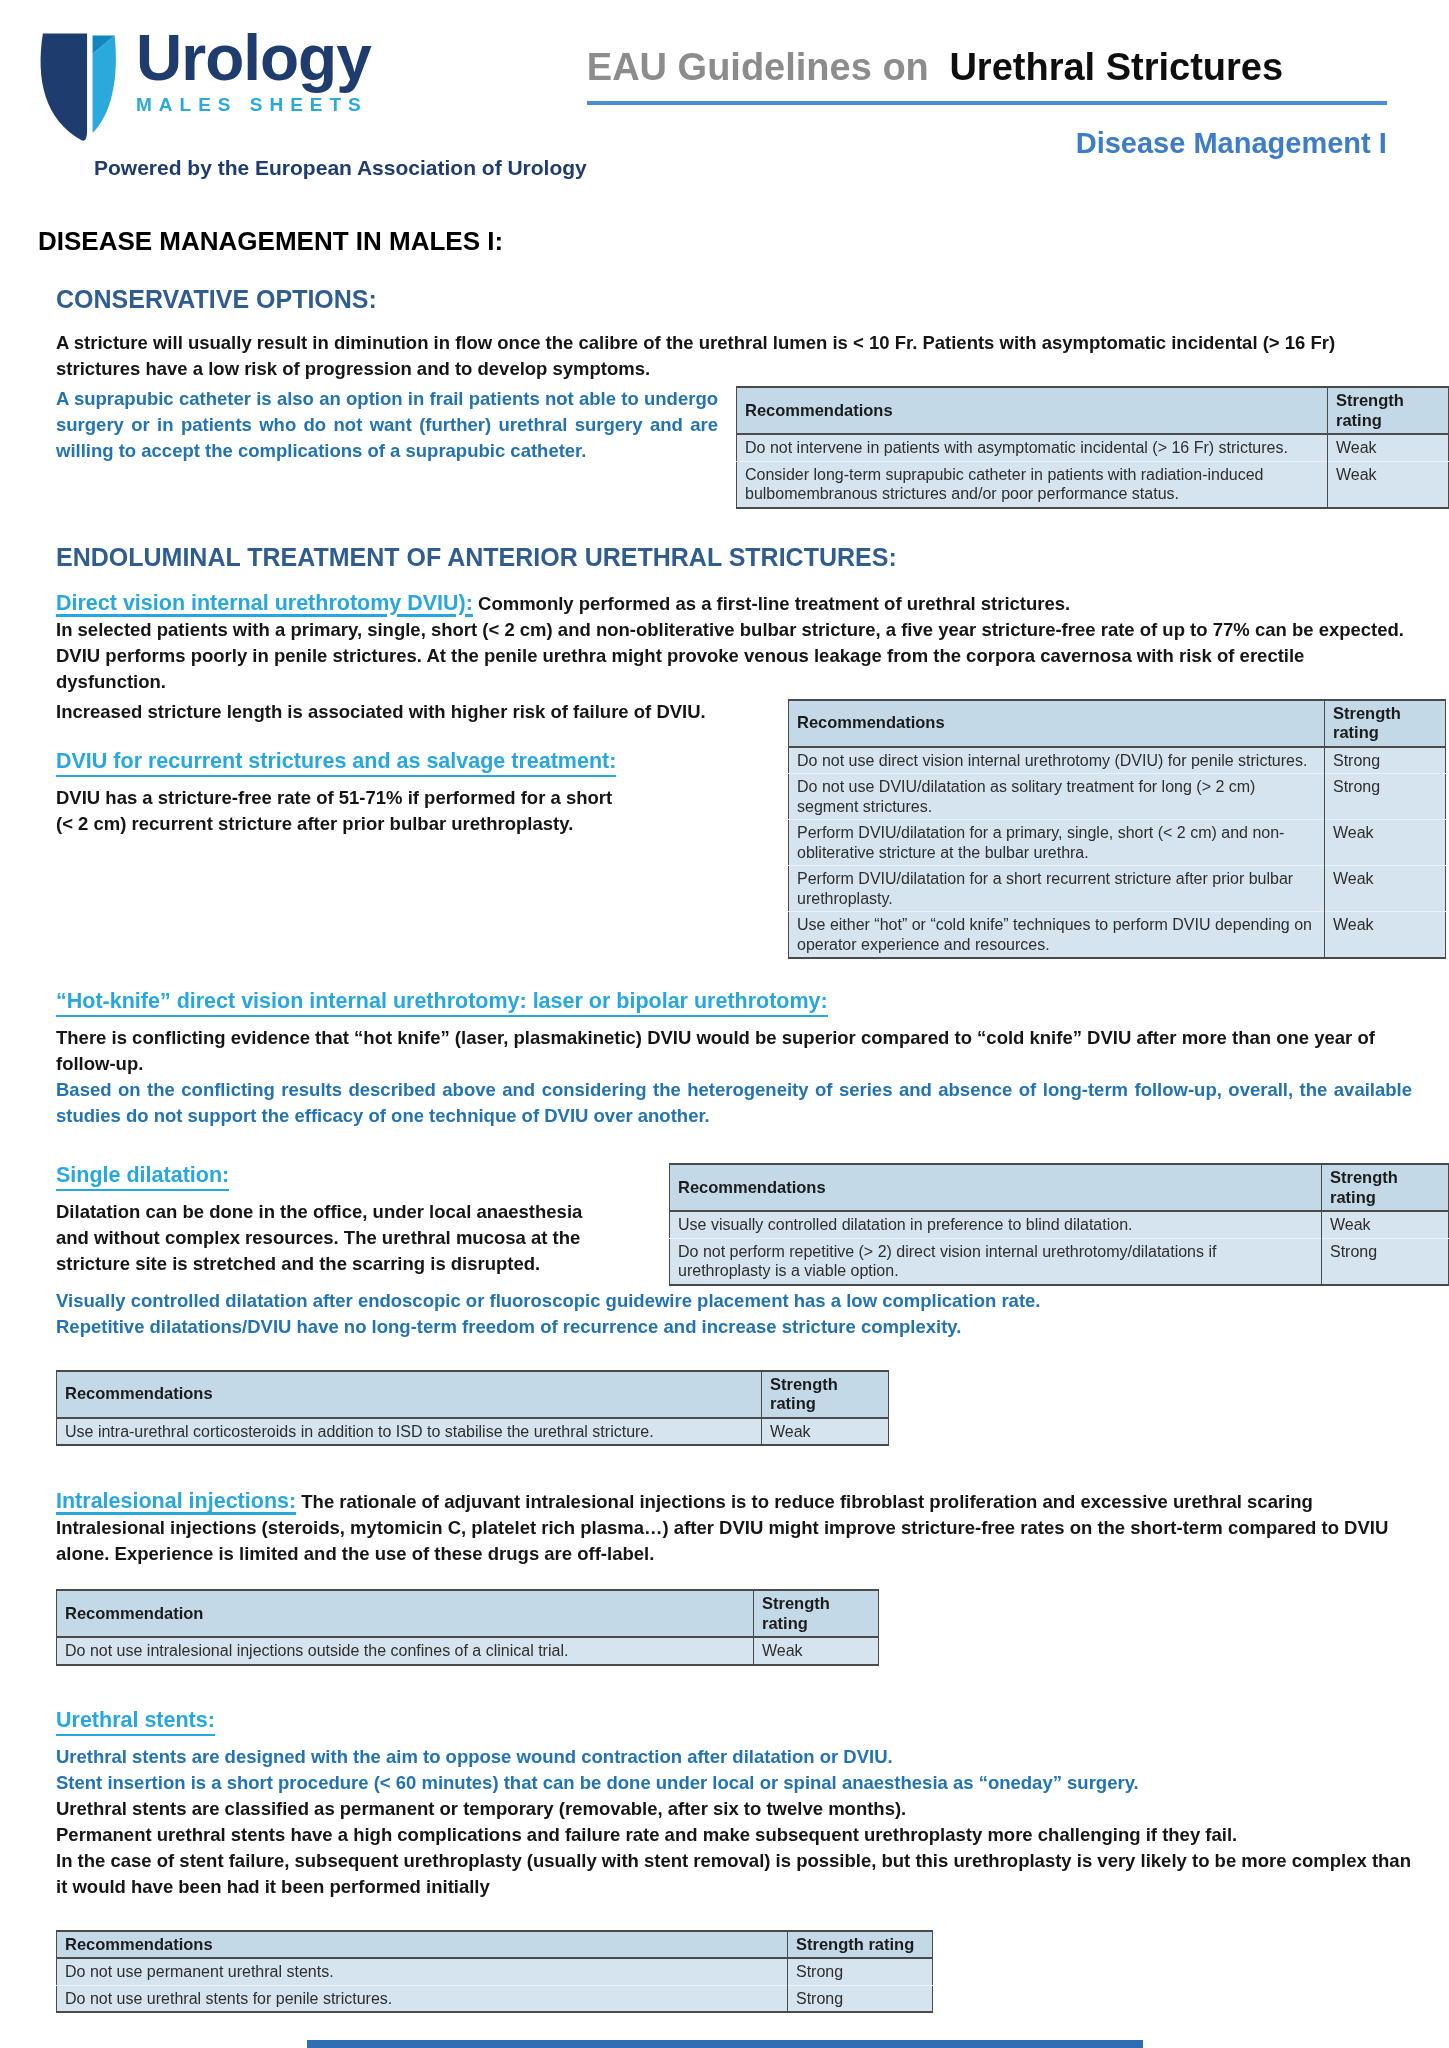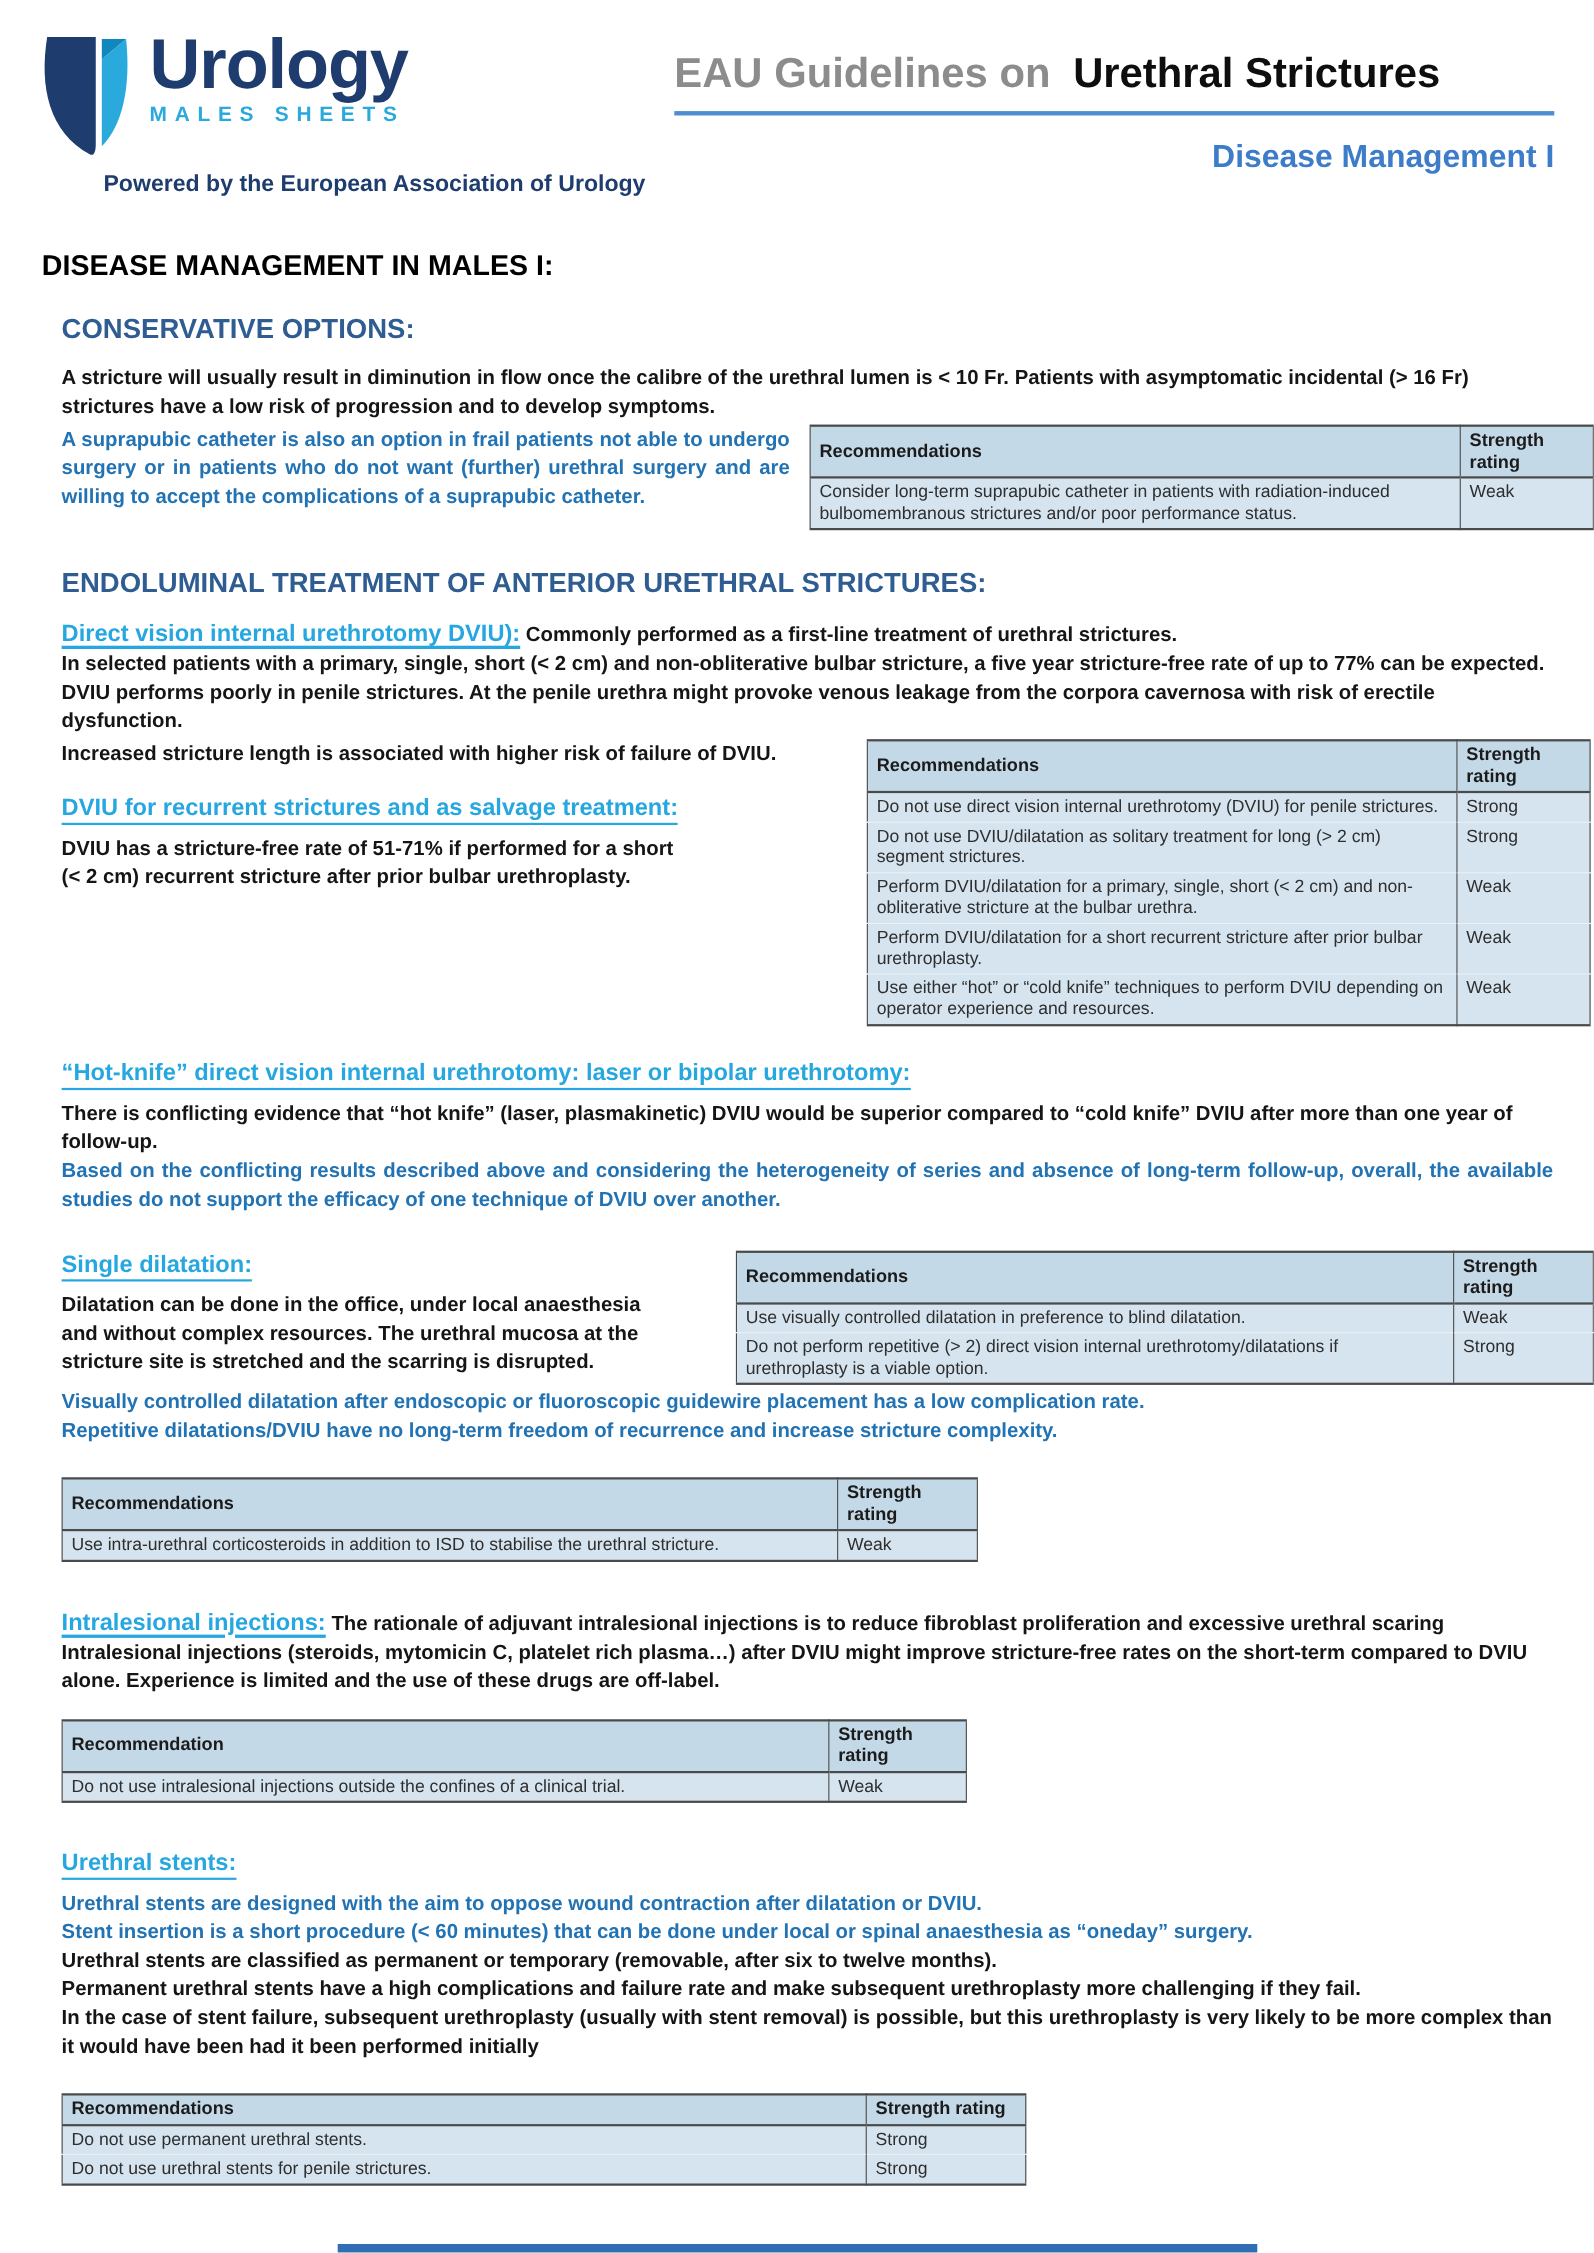--- a/index.html
+++ b/index.html
@@ -4,21 +4,21 @@
 <style>
   html,body{margin:0;padding:0;background:#ffffff;}
   .page{
     position:relative;
     width:1449px;height:2048px;
     background:#ffffff;
     font-family:"Liberation Sans",sans-serif;
     overflow:hidden;
   }
   
-  .hdr{display:flex;justify-content:space-between;padding:26px 36px 0 30px;}
+  .hdr{display:flex;justify-content:flex-start;padding:26px 36px 0 30px;}
   .brand{display:flex;flex-direction:column;}
   .brand-top{display:flex;align-items:flex-start;}
   .brand-col{margin-left:14px;}
   .brand-name{font-size:64px;font-weight:bold;color:#1e3c6e;letter-spacing:-1px;line-height:64px;}
   .brand-sub{font-size:19px;font-weight:bold;color:#2aa9dc;letter-spacing:7px;margin-top:4px;}
   .brand-tag{font-size:21px;font-weight:bold;color:#1e3c6e;margin:10px 0 0 64px;}
   .titles{width:800px;padding-top:20px;}
   .title-line{font-size:38px;font-weight:bold;white-space:nowrap;}
   .title-gray{color:#8c8c8c;}
   .title-black{color:#0e0e0e;margin-left:10px;}
@@ -98,20 +98,24 @@
           <col style="width:121px">
         </colgroup>
       <thead>
           <tr>
         <th>Recommendations</th>
         <th class="rate">Strength rating</th>
       </tr>
         </thead>
       <tbody>
         <tr>
+            <td>Do not intervene in patients with asymptomatic incidental (&gt; 16 Fr) strictures.</td>
+            <td class="rate">Weak</td>
+          </tr>
+        <tr>
             <td>Consider long-term suprapubic catheter in patients with radiation-induced bulbomembranous strictures and/or poor performance status.</td>
             <td class="rate">Weak</td>
           </tr>
       </tbody>
     </table>
   </div>
 
   <div class="h-sec" style="margin-top:34px">ENDOLUMINAL TREATMENT OF ANTERIOR URETHRAL STRICTURES:</div>
 
   <p class="p ind wfull" style="margin-top:18px">

